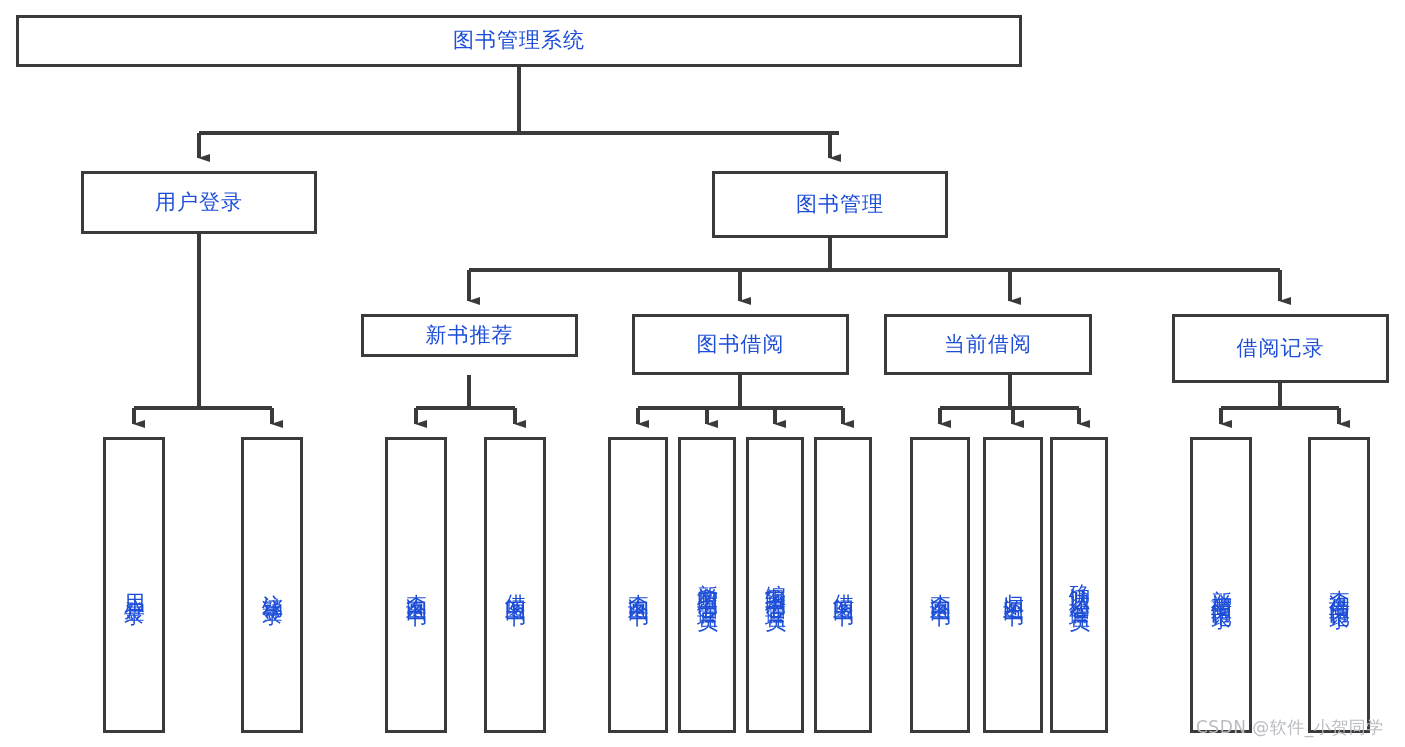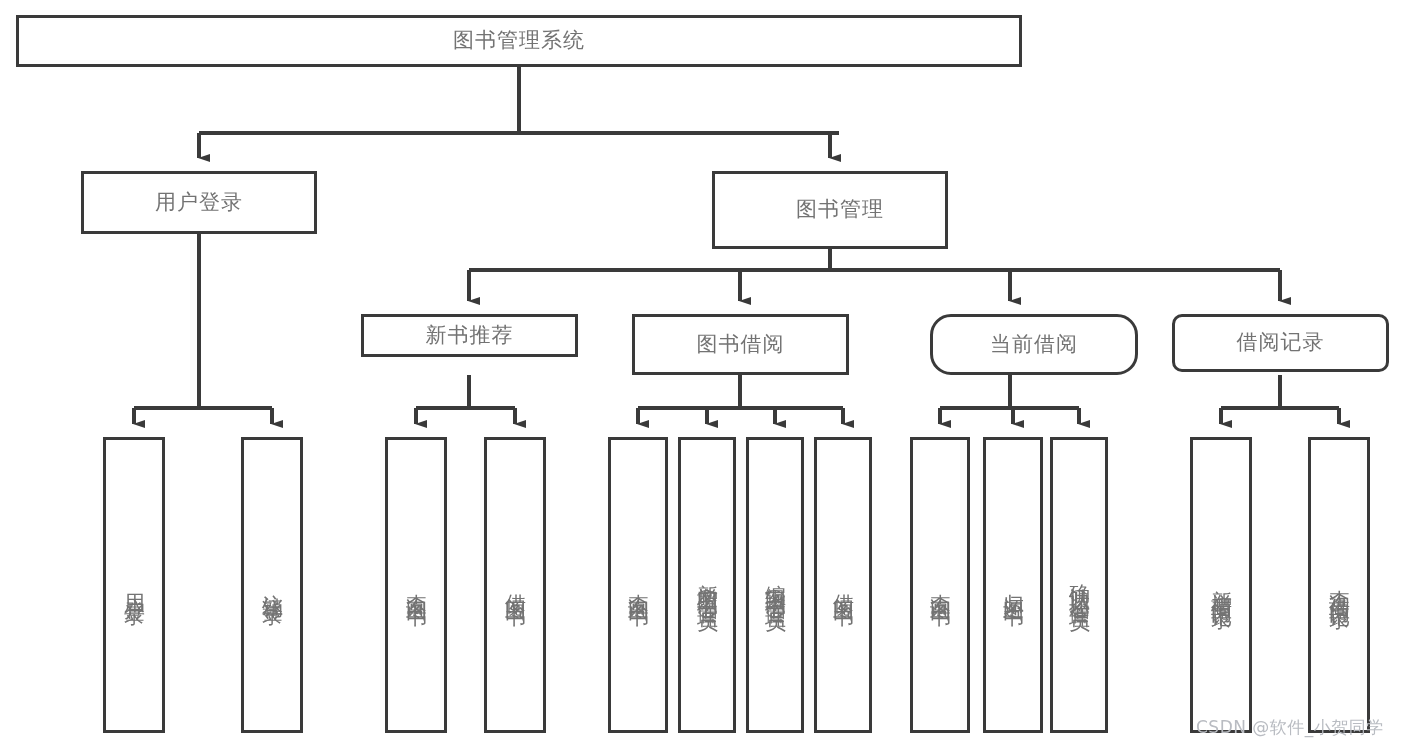--- a/index.html
+++ b/index.html
@@ -27,21 +27,21 @@
     height: 747px;
   }
   .node {
     position: absolute;
     box-sizing: border-box;
     background: #ffffff;
     border: 3px solid #3a3a3a;
     display: flex;
     align-items: center;
     justify-content: center;
-    color: #737373;
+    color: #1d4ed8;
   }
   .node-h .node-label {
     font-size: 21px;
     line-height: 1.1;
     letter-spacing: 1px;
     white-space: nowrap;
   }
   .node-v {
     padding: 6px 0;
   }
@@ -118,34 +118,34 @@
     </g>
   </svg>
 
   <div class="node node-h" style="left:16px; top:15px; width:1006px; height:52px;">
     <span class="node-label">图书管理系统</span>
   </div>
 
   <div class="node node-h" style="left:81px; top:171px; width:236px; height:63px;">
     <span class="node-label">用户登录</span>
   </div>
-  <div class="node node-h" style="left:712px; top:171px; width:236px; height:78px;padding-left:20px;">
+  <div class="node node-h" style="left:712px; top:171px; width:236px; height:67px;padding-left:20px;">
     <span class="node-label">图书管理</span>
   </div>
 
   <div class="node node-h" style="left:361px; top:314px; width:217px; height:43px;">
     <span class="node-label">新书推荐</span>
   </div>
   <div class="node node-h" style="left:632px; top:314px; width:217px; height:61px;">
     <span class="node-label">图书借阅</span>
   </div>
-  <div class="node node-h" style="left:930px; top:314px; width:208px; height:61px;border-radius:21px;">
+  <div class="node node-h" style="left:884px; top:314px; width:208px; height:61px;">
     <span class="node-label">当前借阅</span>
   </div>
-  <div class="node node-h" style="left:1172px; top:314px; width:217px; height:58px;border-radius:10px;">
+  <div class="node node-h" style="left:1172px; top:314px; width:217px; height:69px;">
     <span class="node-label">借阅记录</span>
   </div>
 
   <div class="node node-v" style="left:103px; top:437px; width:62px; height:296px;">
     <span class="node-label">用户登录</span>
   </div>
   <div class="node node-v" style="left:241px; top:437px; width:62px; height:296px;">
     <span class="node-label">注销登录</span>
   </div>
   <div class="node node-v" style="left:385px; top:437px; width:62px; height:296px;">

